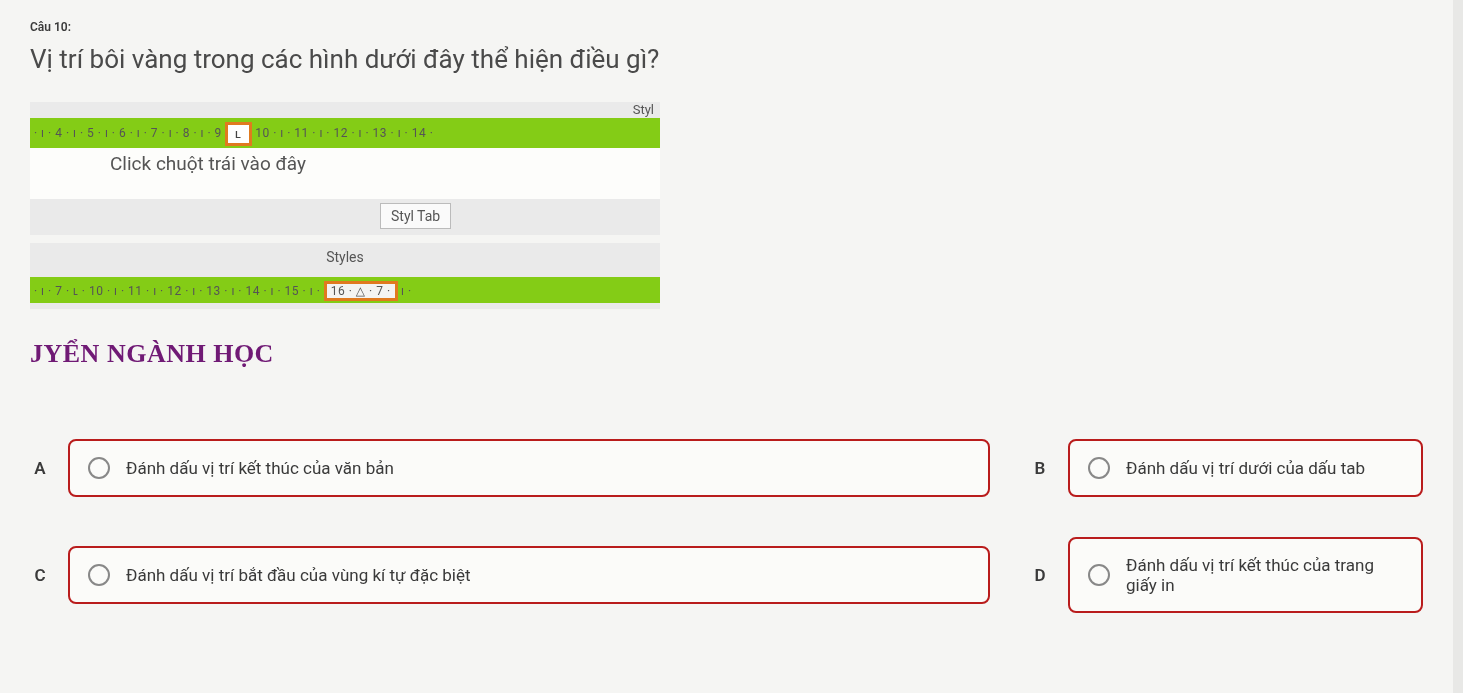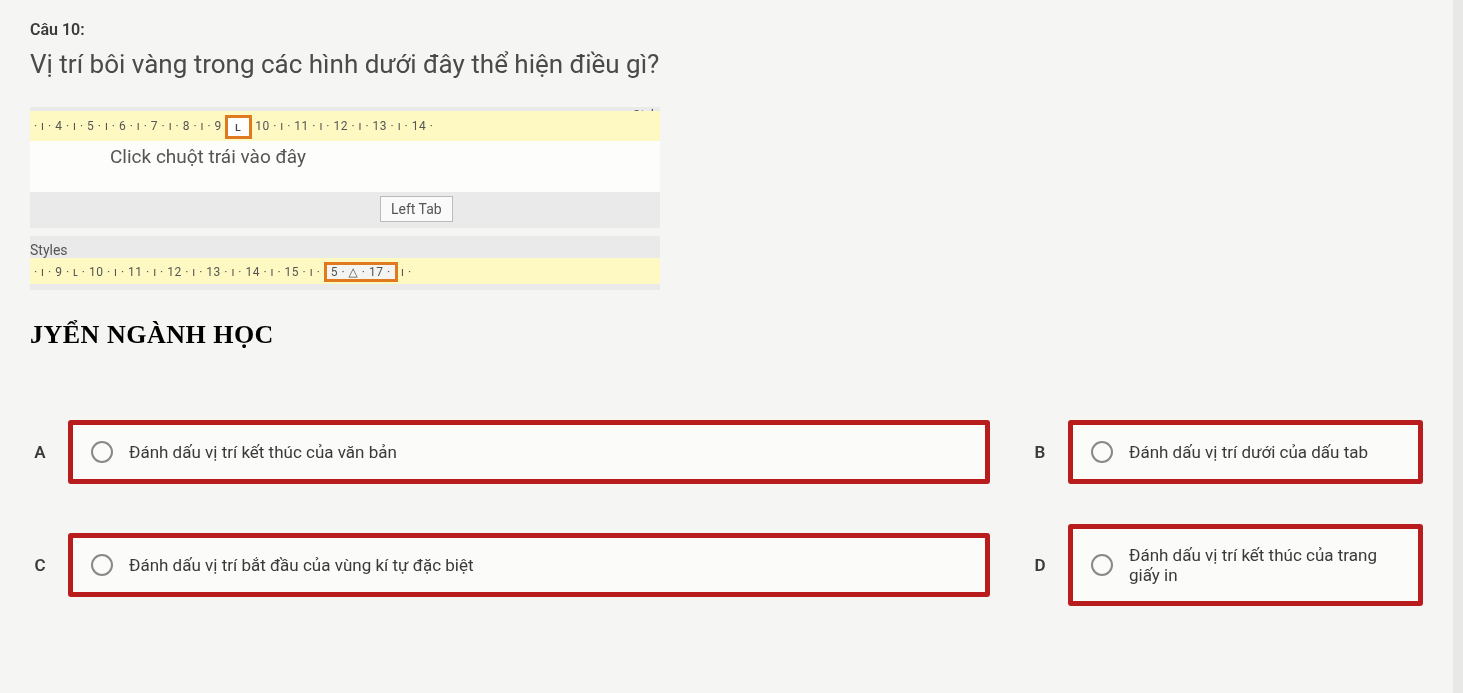--- a/index.html
+++ b/index.html
@@ -13,21 +13,21 @@
   }
   .page {
     background: #f5f5f3;
     margin: 0 10px 0 0;
     padding: 20px 30px 30px 30px;
     min-height: 693px;
     position: relative;
   }
   .q-title {
     font-weight: 600;
-    font-size: 16px;
+    font-size: 12px;
     color: #3a3a3a;
     margin-bottom: 10px;
   }
   .q-text {
     font-size: 26px;
     color: #4a4a4a;
     margin-bottom: 28px;
   }
 
   
@@ -47,22 +47,23 @@
     top: 0;
     font-size: 13px;
     color: #555;
   }
   .ruler {
     font-size: 12px;
     color: #555;
     letter-spacing: 0.5px;
     white-space: nowrap;
     padding: 4px 4px 2px 4px;
-    background: #fef9c3;
-    position: relative;
+    background: #84cc16;
+    position: relative;
+    margin-top: 12px;
   }
   .ruler-inner {
     display: inline-block;
   }
   .hl-box {
     display: inline-block;
     border: 3px solid #e07a1f;
     padding: 1px 6px;
     font-family: monospace;
     font-size: 13px;
@@ -81,21 +82,21 @@
     display: inline-block;
     border: 1px solid #bbb;
     background: #fafafa;
     font-size: 14px;
     color: #555;
     padding: 4px 10px;
     margin-left: 350px;
     margin-top: 4px;
   }
   .styles-label {
-    text-align: left;
+    text-align: center;
     font-size: 14px;
     color: #555;
     padding-top: 2px;
   }
   .ruler2-wrap {
     position: relative;
   }
   .hl-box2 {
     position: absolute;
     border: 3px solid #e07a1f;
@@ -103,21 +104,21 @@
     font-size: 12px;
     color: #555;
     background: #f4f4f2;
     top: -2px;
     white-space: nowrap;
   }
   .doc-heading {
     font-family: "Times New Roman", serif;
     font-weight: 700;
     font-size: 26px;
-    color: #000000;
+    color: #701a75;
     margin: 30px 0 10px 0;
     letter-spacing: 0.5px;
   }
 
   
   .answers {
     margin-top: 70px;
   }
   .ans-row {
     display: flex;
@@ -134,22 +135,22 @@
   .ans-letter {
     font-weight: 600;
     font-size: 17px;
     color: #3a3a3a;
     width: 20px;
     text-align: center;
   }
   .ans-box {
     flex: 1;
     background: #fbfbf9;
-    border: 5px solid #b91c1c;
-    border-radius: 3px;
+    border: 2px solid #b91c1c;
+    border-radius: 8px;
     padding: 16px 18px;
     display: flex;
     align-items: center;
     gap: 16px;
     cursor: pointer;
   }
   .radio {
     width: 22px;
     height: 22px;
     border: 2px solid #888;
@@ -173,29 +174,29 @@
 
     <div class="illus-block">
       <span class="styl-label">Styl</span>
       <div class="ruler">
         <span class="ruler-inner">· ı · 4 · ı · 5 · ı · 6 · ı · 7 · ı · 8 · ı · 9 </span>
         <span class="hl-box">ʟ</span>
         <span class="ruler-inner"> 10 · ı · 11 · ı · 12 · ı · 13 · ı · 14 ·</span>
       </div>
       <div class="caption-row">Click chuột trái vào đây</div>
       <div>
-        <span class="tooltip-box">Left Tab</span>
+        <span class="tooltip-box">Styl Tab</span>
       </div>
     </div>
 
     <div class="illus-block">
       <div class="styles-label">Styles</div>
       <div class="ruler ruler2-wrap">
-        <span class="ruler-inner">· ı · 9 · ʟ · 10 · ı · 11 · ı · 12 · ı · 13 · ı · 14 · ı · 15 · ı ·</span>
-        <span class="hl-box2" style="position:static; display:inline-block;">5 · △ · 17 ·</span>
+        <span class="ruler-inner">· ı · 7 · ʟ · 10 · ı · 11 · ı · 12 · ı · 13 · ı · 14 · ı · 15 · ı ·</span>
+        <span class="hl-box2" style="position:static; display:inline-block;">16 · △ · 7 ·</span>
         <span class="ruler-inner"> ı ·</span>
       </div>
     </div>
 
     <div class="doc-heading">JYỂN NGÀNH HỌC</div>
   </div>
 
   <div class="answers">
 
     <div class="ans-row">

